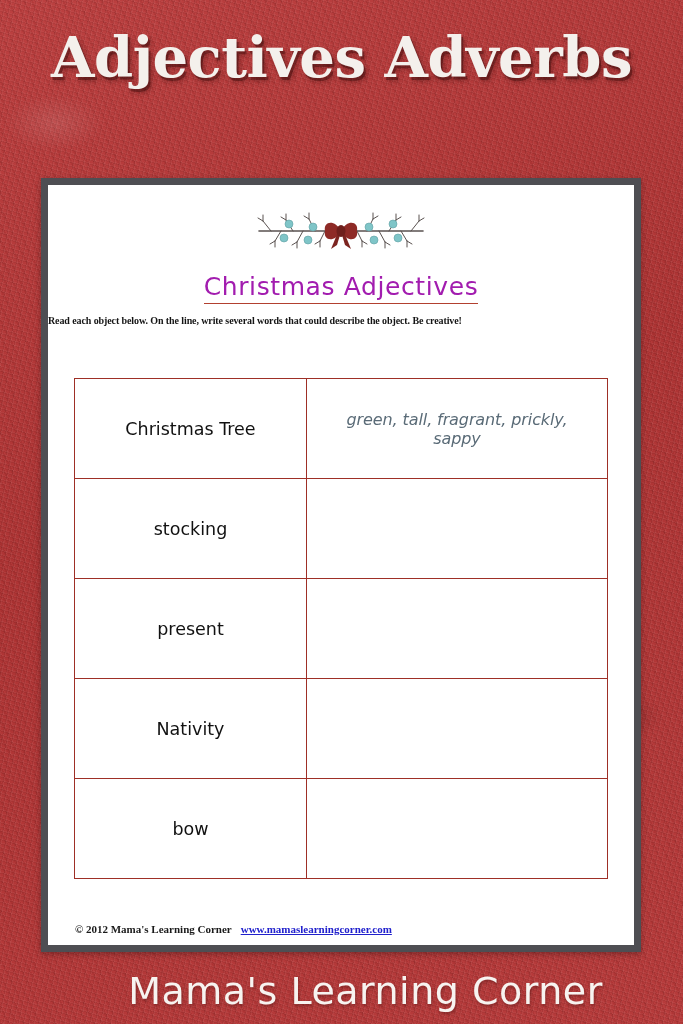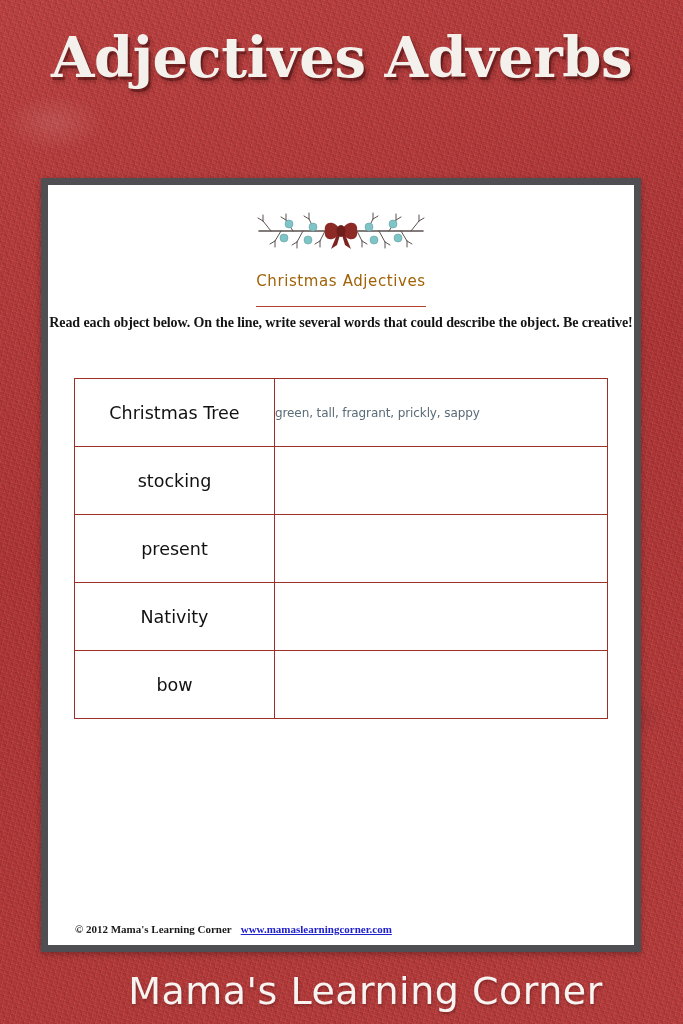--- a/index.html
+++ b/index.html
@@ -99,68 +99,70 @@
   
   #worksheet-title {
     position: absolute;
     top: 87px;
     left: 0;
     width: 100%;
     text-align: center;
   }
   #worksheet-title-text {
     font-family: "DejaVu Sans", sans-serif;
-    font-size: 15px;
-    color: #a16207;
+    font-size: 25px;
+    color: #a21caf;
     letter-spacing: 0.6px;
     border-bottom: 1.5px solid #b2402f;
-    padding-bottom: 16px;
+    padding-bottom: 2px;
     display: inline-block;
   }
 
   
   #instructions {
     position: absolute;
     top: 130px;
     left: 0;
     width: 100%;
-    text-align: center;
+    text-align: left;
     font-family: "Liberation Serif", serif;
     font-weight: bold;
-    font-size: 14px;
+    font-size: 10px;
     color: #141414;
     letter-spacing: -0.1px;
     white-space: nowrap;
   }
 
   
   #worksheet-table {
     position: absolute;
     top: 193px;
     left: 26px;
     width: 534px;
     border-collapse: collapse;
     table-layout: fixed;
   }
   #worksheet-table td {
     border: 1.5px solid #9e2f26;
     height: 67px;
-    padding: 0;
+    padding: 16px;
     vertical-align: middle;
   }
   td.term-cell {
     width: 199px;
     text-align: center;
     font-family: "DejaVu Sans", sans-serif;
     font-size: 17.5px;
     color: #111111;
   }
   td.answer-cell {
-    font-family: "DejaVu Sans", sans-serif;
-    font-size: 12px;
+    text-align: center;
+    font-family: "DejaVu Sans", sans-serif;
+    font-style: italic;
+    font-size: 16px;
     color: #5a6b77;
     letter-spacing: -0.1px;
   }
 
   
   #sheet-footer {
     position: absolute;
     left: 27px;
     top: 738px;
     font-family: "Liberation Serif", serif;

